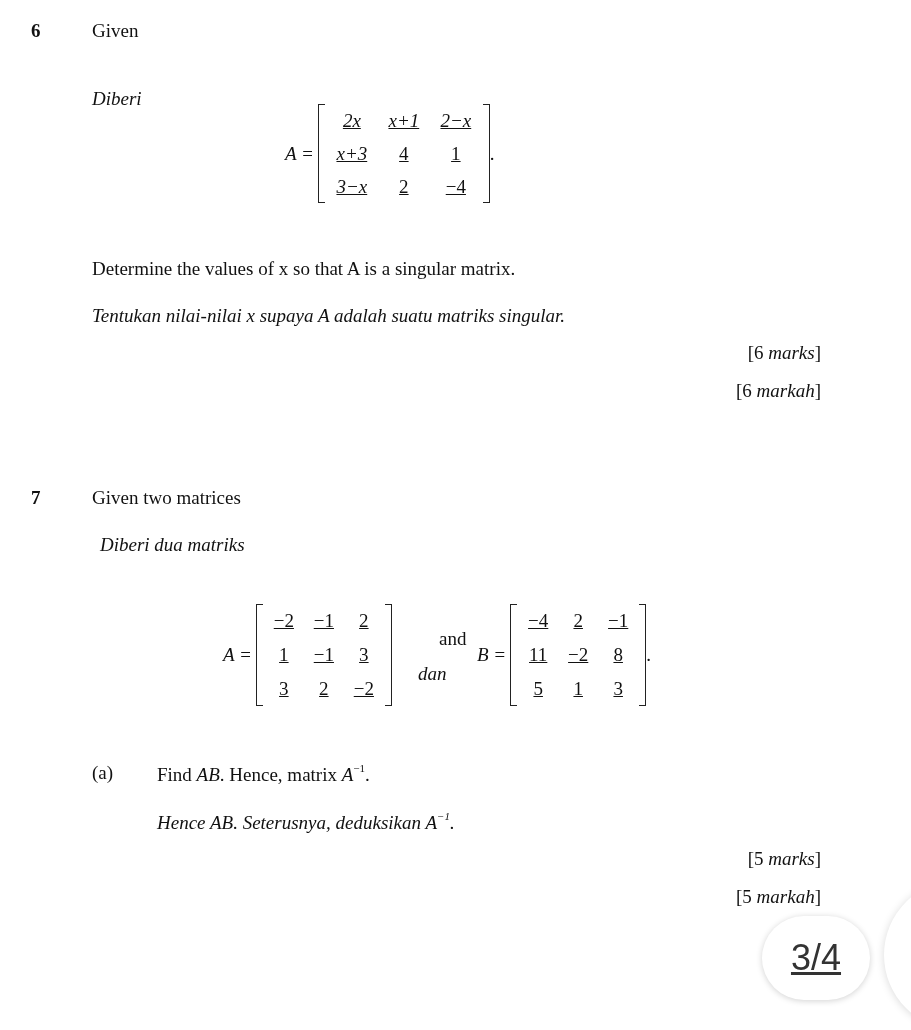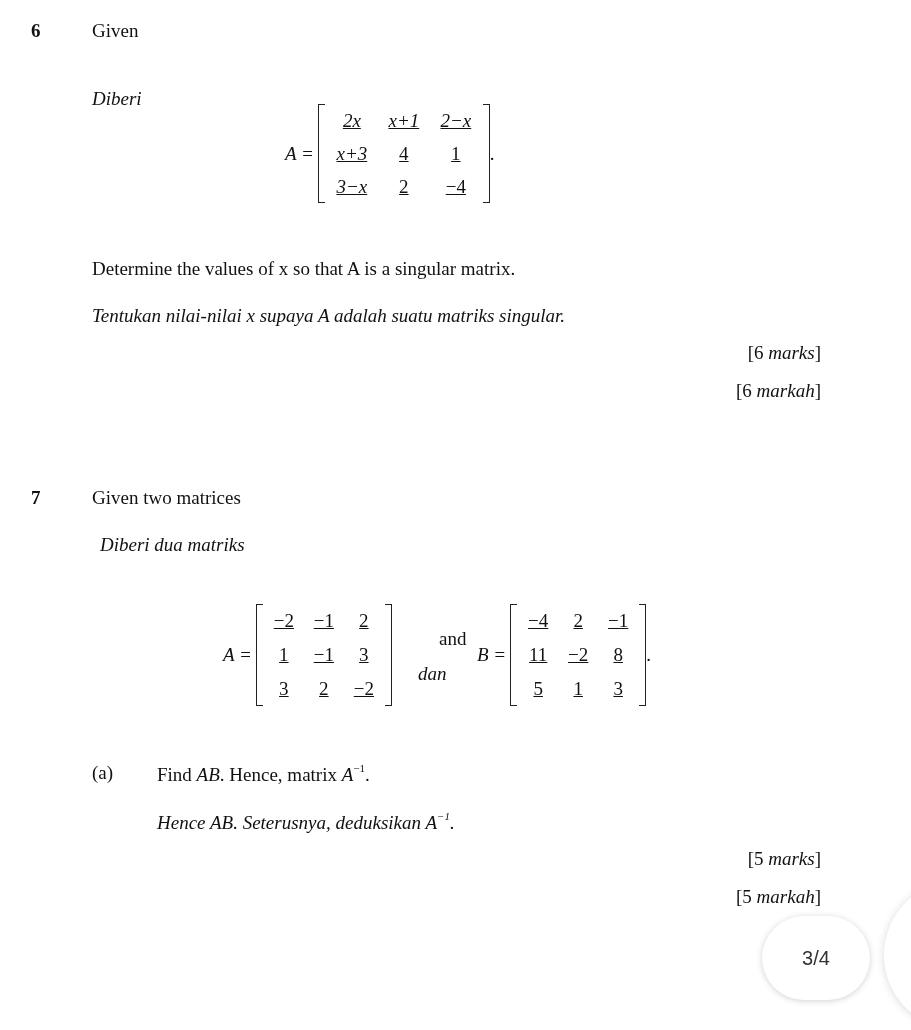--- a/index.html
+++ b/index.html
@@ -22,21 +22,21 @@
   .cell { text-align: center; height: 33px; line-height: 33px; text-decoration: underline; }
   .m1 .bracket { grid-template-columns: 52px 52px 52px; }
   .m2 .bracket { grid-template-columns: 40px 40px 40px; }
   .m2 .cell { height: 34px; line-height: 34px; }
   .sup { font-size: 11px; vertical-align: 9px; }
   .page-pill {
     position: absolute; left: 762px; top: 916px; width: 108px; height: 84px;
     border-radius: 42px; background: #fff;
     box-shadow: 0 1px 6px rgba(0,0,0,0.18);
     display: flex; align-items: center; justify-content: center;
-    font-family: "Liberation Sans", "DejaVu Sans", sans-serif; font-size: 20px; color: #333;
+    font-family: "Liberation Sans", "DejaVu Sans", sans-serif; font-size: 36px; color: #333; text-decoration: underline;
   }
   .side-circle {
     position: absolute; left: 884px; top: 880px; width: 150px; height: 150px; border-radius: 50%;
     background: #fff; box-shadow: 0 1px 8px rgba(0,0,0,0.15);
   }
 </style>
 </head>
 <body>
 
 <div class="abs qnum" style="left:31px;top:20px;">6</div>

